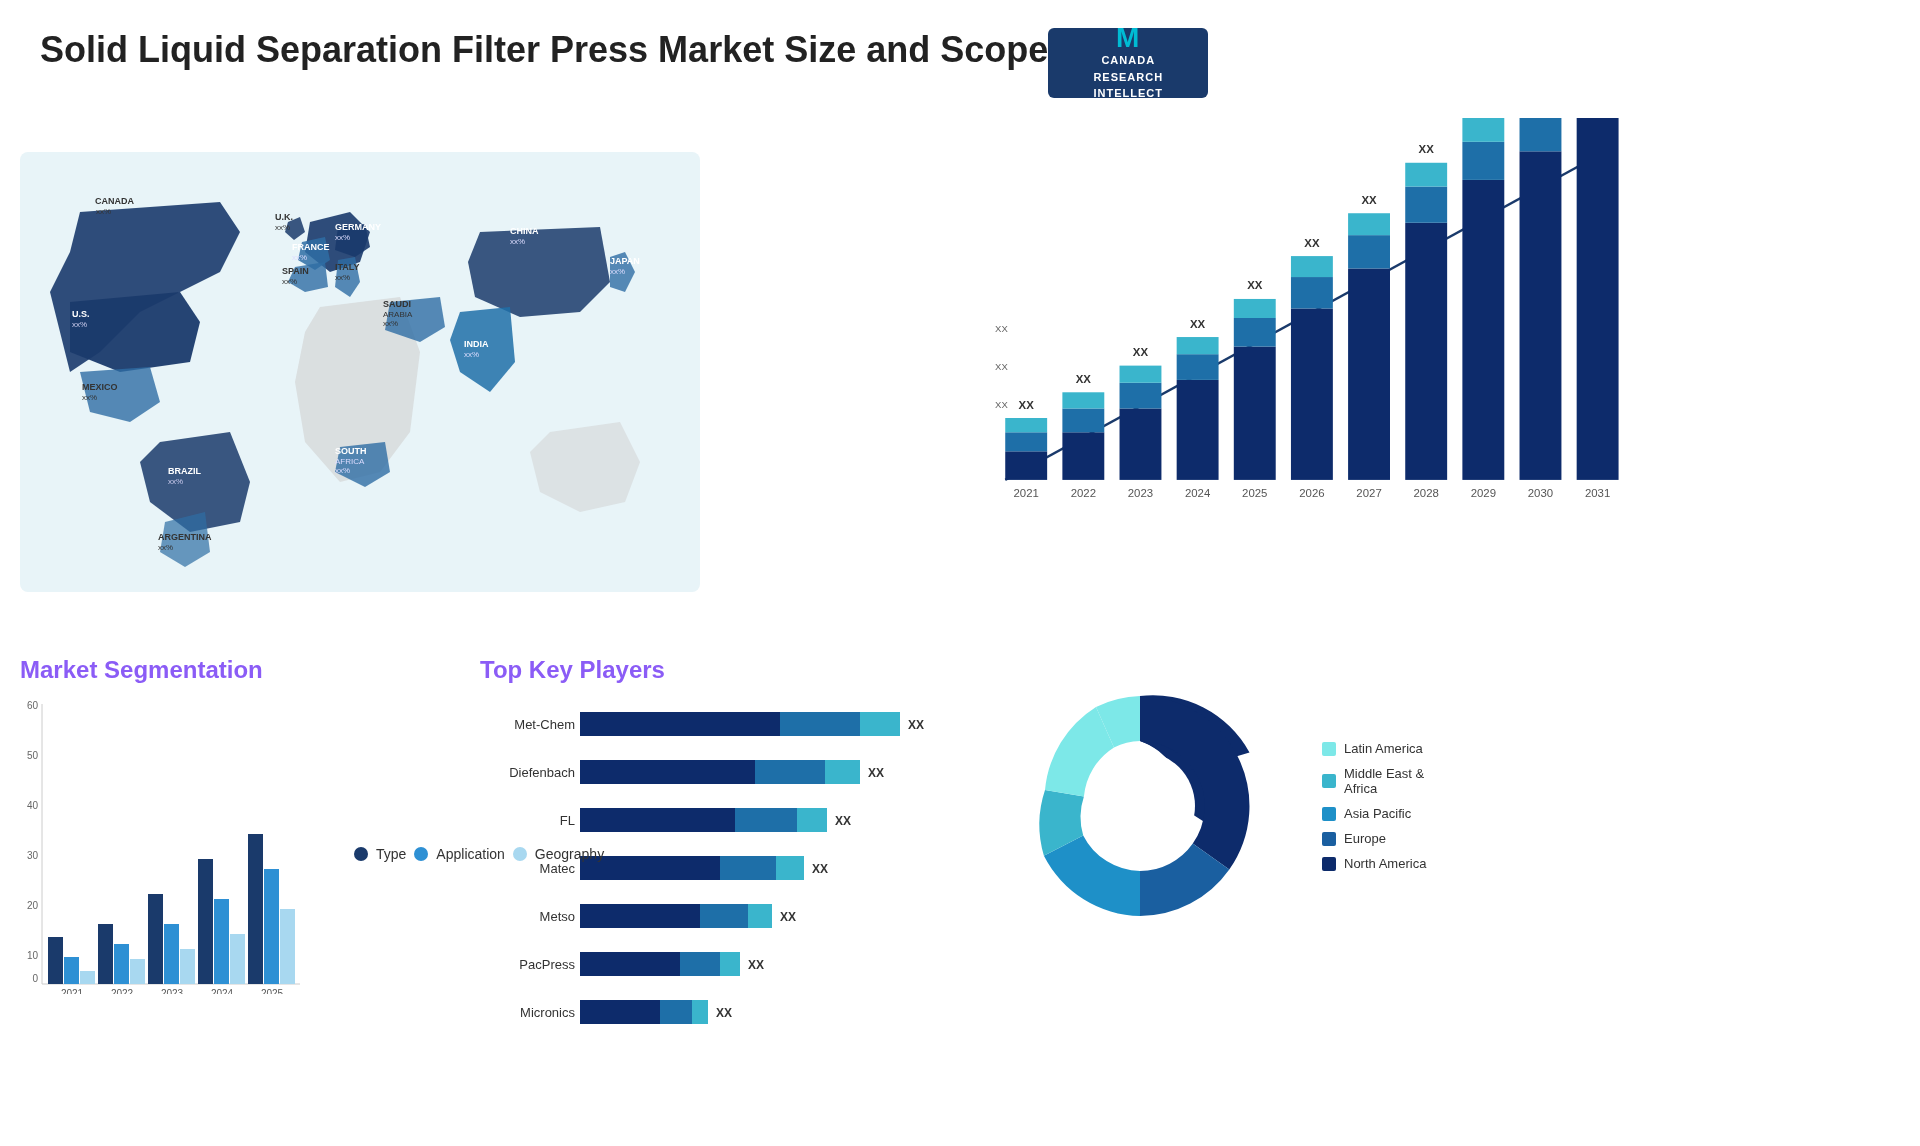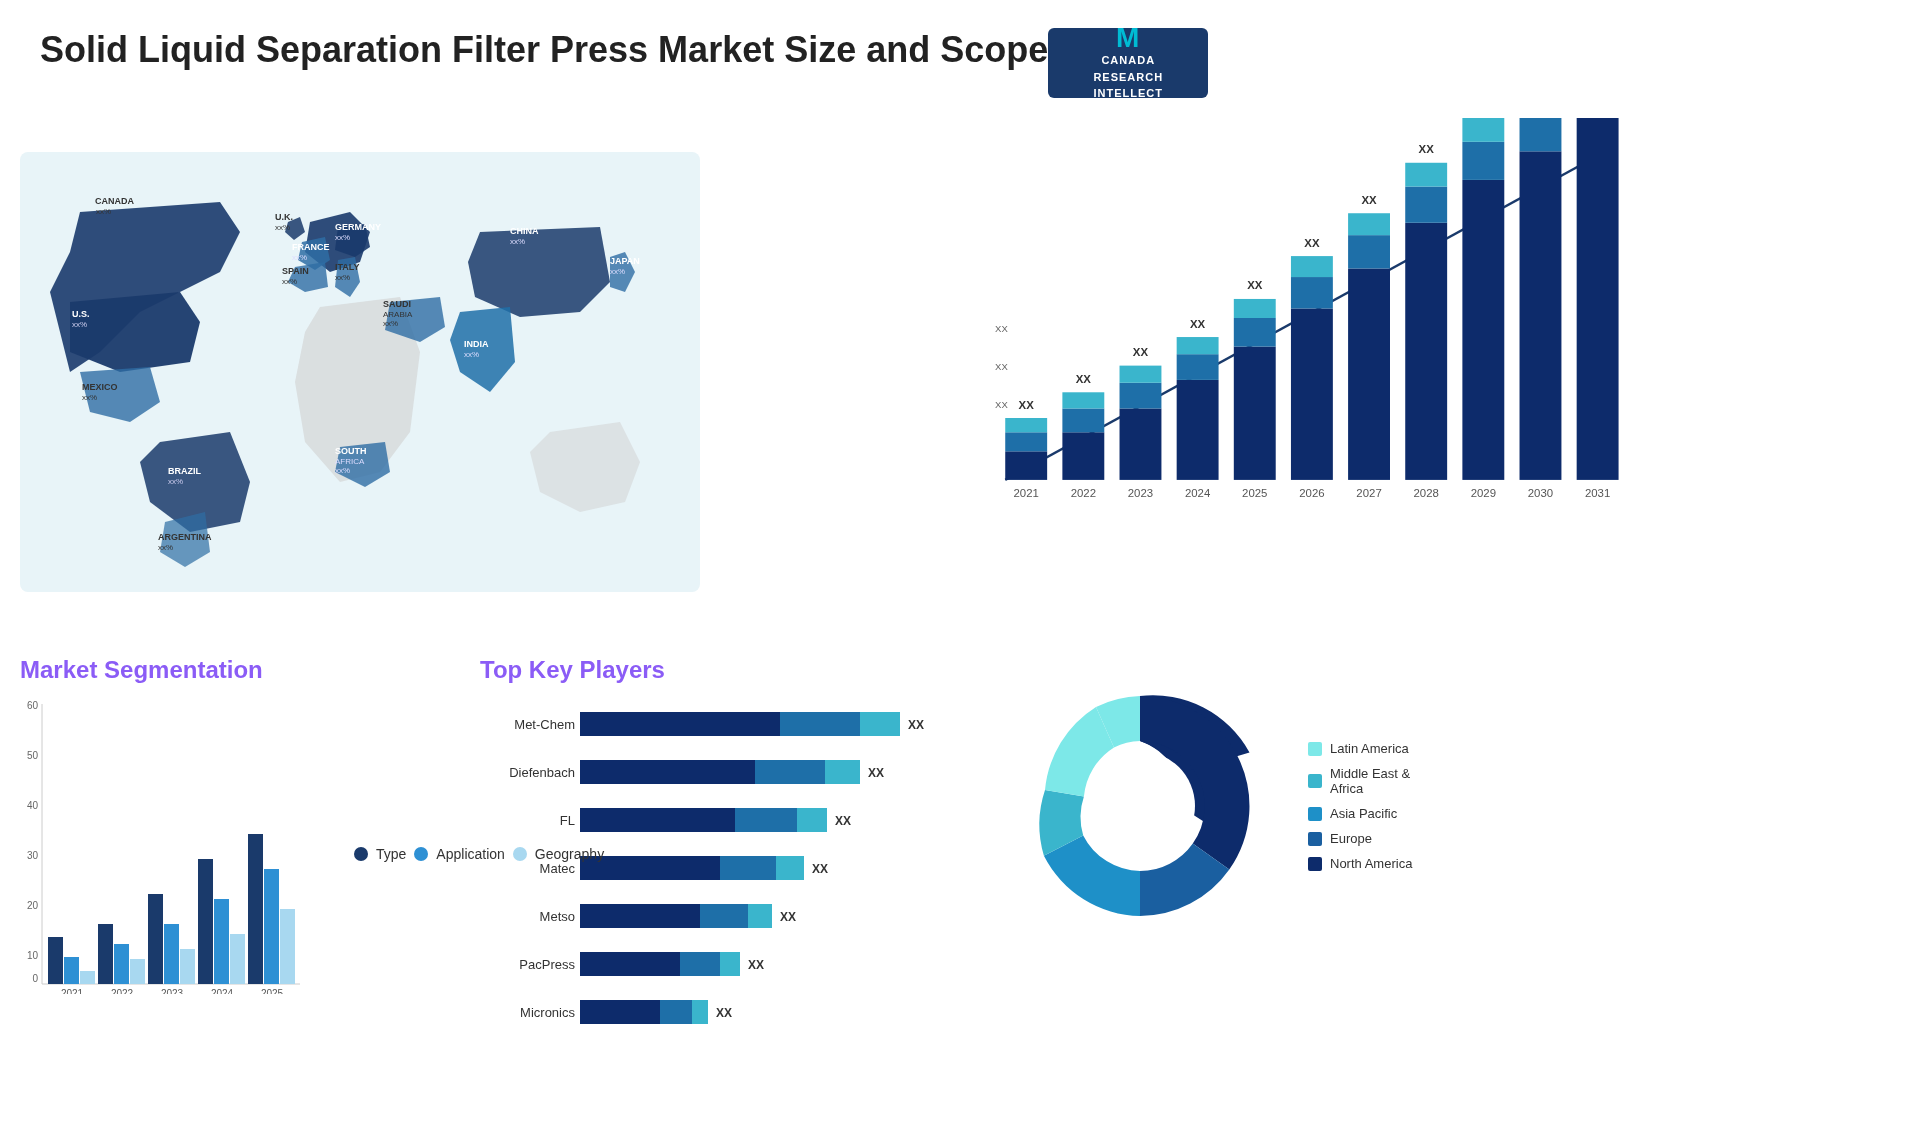--- a/index.html
+++ b/index.html
@@ -122,21 +122,21 @@
       width: 500px;
     }
 
     
     .regional-section {
       flex: 1;
     }
     .donut-container {
       display: flex;
       align-items: center;
-      gap: 28px;
+      gap: 42px;
       margin-top: 10px;
     }
     .donut-legend {
       display: flex;
       flex-direction: column;
       gap: 10px;
     }
     .donut-legend-item {
       display: flex;
       align-items: center;

